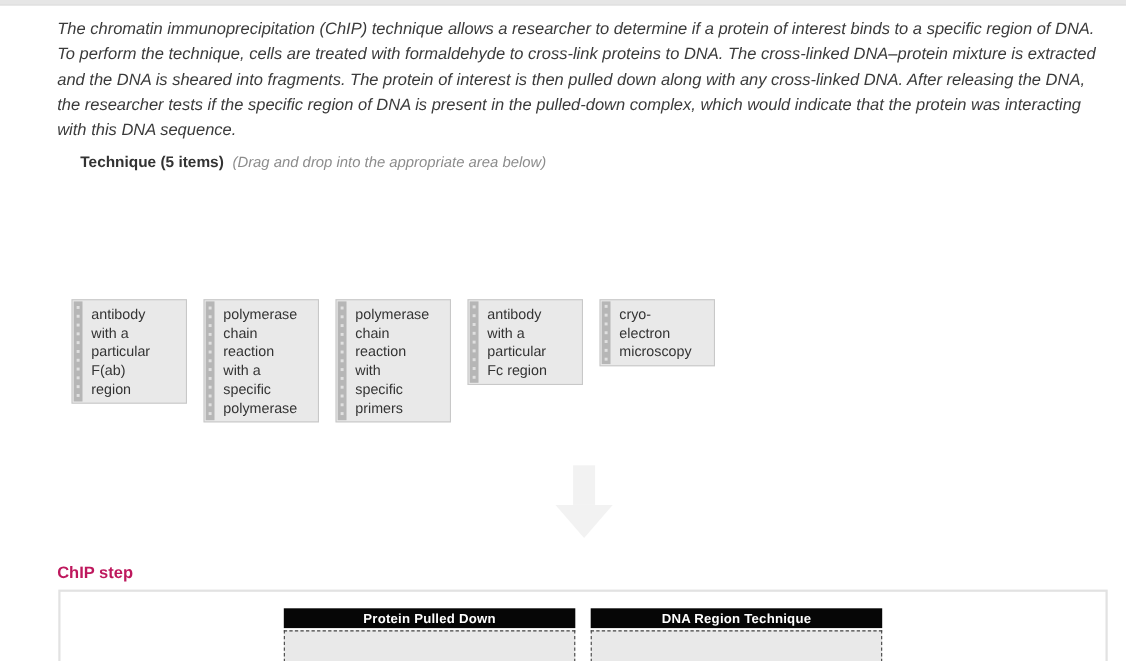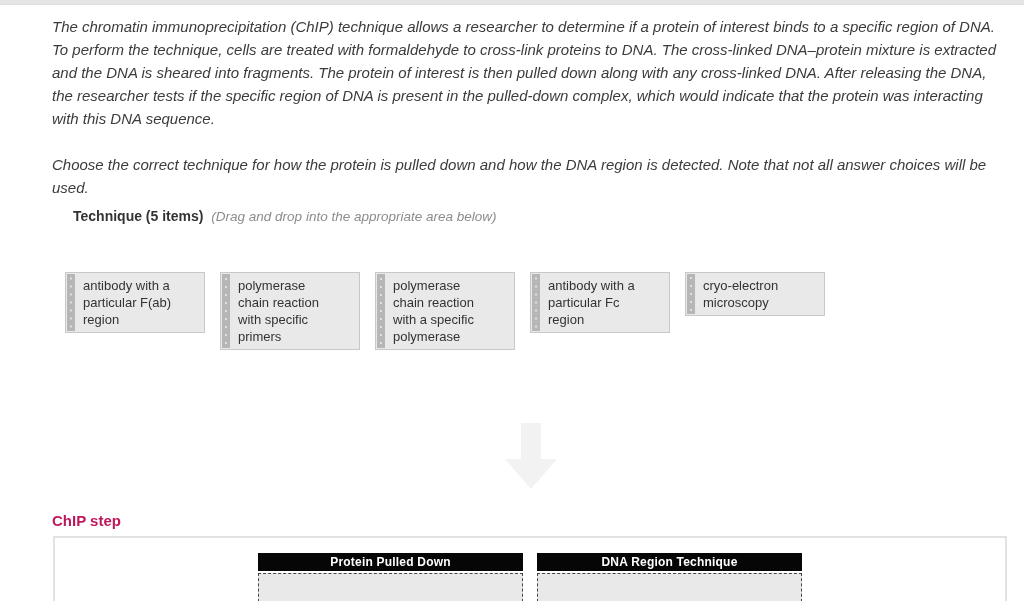--- a/index.html
+++ b/index.html
@@ -30,21 +30,21 @@
   }
   .technique-label { font-weight: bold; color: #333333; }
   .technique-hint { font-style: italic; color: #8c8c8c; font-size: 13.5px; margin-left: 4px; }
 
   
   .bank-row {
     position: absolute; left: 65px; top: 272px;
     display: flex; gap: 15px; align-items: flex-start;
   }
   .drag-item {
-    width: 140px;
+    width: 105px;
     background: #e9e9e9;
     border: 1px solid #c8c8c8;
     position: relative;
     padding: 4px 21px 4px 17px;
     font-size: 13px; line-height: 17px; color: #333333;
     cursor: grab;
   }
   .drag-handle {
     position: absolute; left: 1px; top: 1px; bottom: 1px; width: 8px;
     background:
@@ -98,39 +98,38 @@
     border: 1px dashed #444444;
   }
 </style>
 </head>
 <body>
 
 <div class="top-strip"></div>
 
 <div class="intro">
   <p>The chromatin immunoprecipitation (ChIP) technique allows a researcher to determine if a protein of interest binds to a specific region of DNA. To perform the technique, cells are treated with formaldehyde to cross-link proteins to DNA. The cross-linked DNA–protein mixture is extracted and the DNA is sheared into fragments. The protein of interest is then pulled down along with any cross-linked DNA. After releasing the DNA, the researcher tests if the specific region of DNA is present in the pulled-down complex, which would indicate that the protein was interacting with this DNA sequence.</p>
-  <p>Choose the correct technique for how the protein is pulled down and how the DNA region is detected. Note that not all answer choices will be used.</p>
   <div class="technique-line">
     <span class="technique-label">Technique (5 items)</span>
     <span class="technique-hint">(Drag and drop into the appropriate area below)</span>
   </div>
 </div>
 
 <div class="bank-row">
   <div class="drag-item">
     <span class="drag-handle"></span>
     <span>antibody with a particular F(ab) region</span>
   </div>
   <div class="drag-item">
     <span class="drag-handle"></span>
-    <span>polymerase chain reaction with specific primers</span>
+    <span>polymerase chain reaction with a specific polymerase</span>
   </div>
   <div class="drag-item">
     <span class="drag-handle"></span>
-    <span>polymerase chain reaction with a specific polymerase</span>
+    <span>polymerase chain reaction with specific primers</span>
   </div>
   <div class="drag-item">
     <span class="drag-handle"></span>
     <span>antibody with a particular Fc region</span>
   </div>
   <div class="drag-item">
     <span class="drag-handle"></span>
     <span>cryo-electron microscopy</span>
   </div>
 </div>

